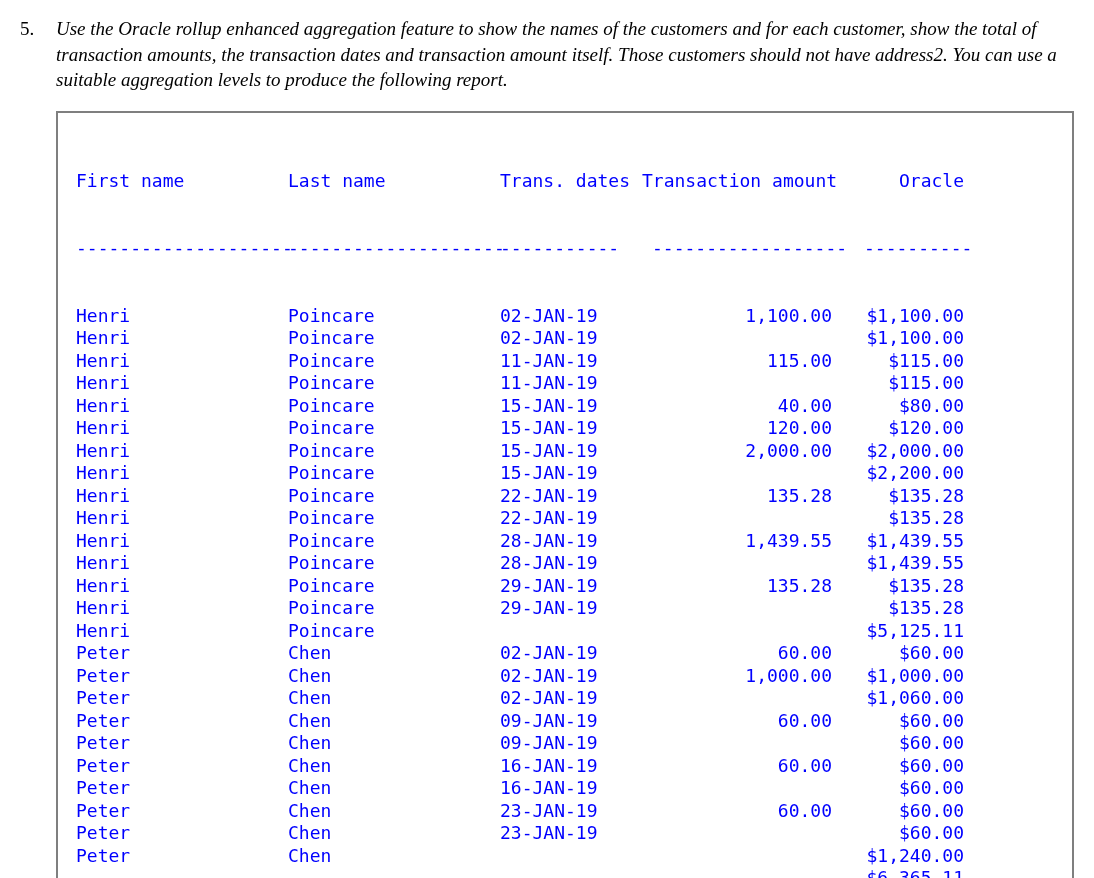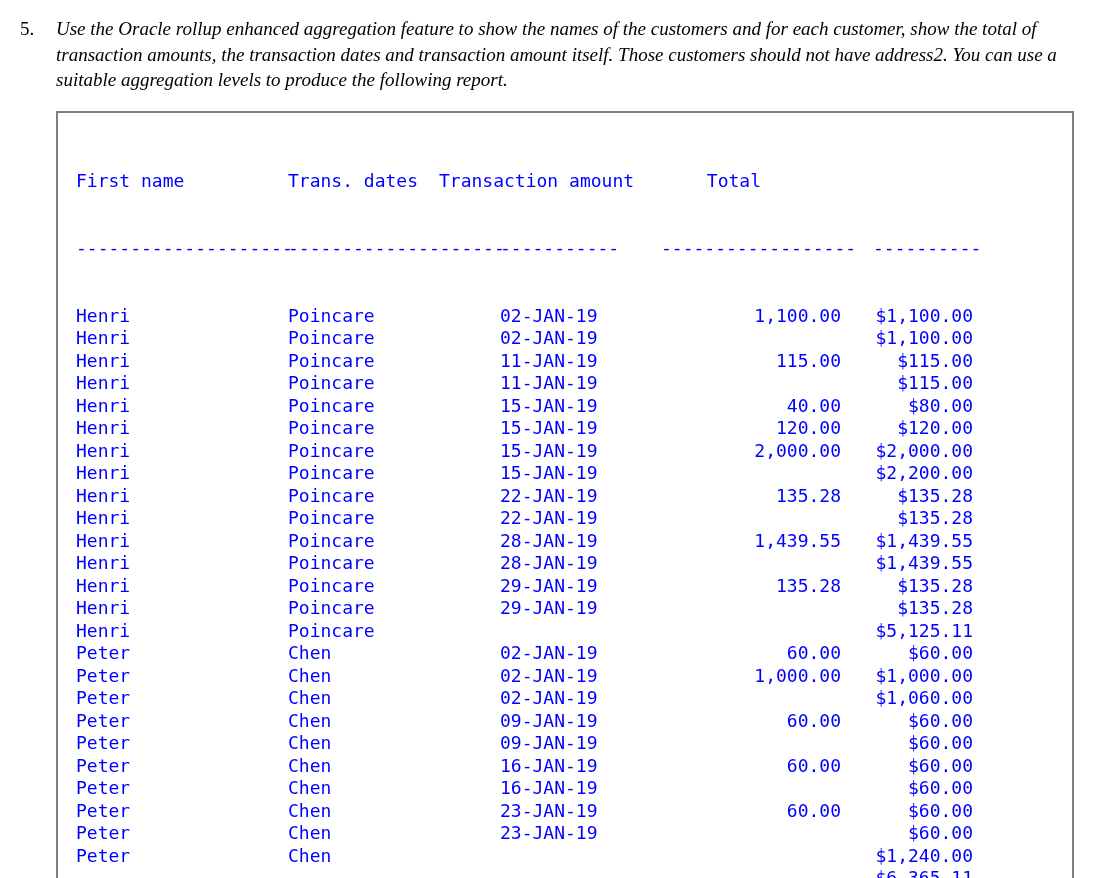--- a/index.html
+++ b/index.html
@@ -40,42 +40,43 @@
     margin: 0;
   }
   .blue { color: #0000ff; }
   .row {
     display: flex;
     gap: 12px;
   }
   .col-first { width: 200px; }
   .col-last  { width: 200px; }
   .col-date  { width: 130px; }
-  .col-amt   { width: 190px; text-align: right; margin-left: 9px; }
+  .col-amt   { width: 190px; text-align: right; }
   .col-total { width: 120px; text-align: right; }
   .divider {
     color: #0000ff;
     letter-spacing: 0;
   }
 </style>
 </head>
 <body>
 
 <div class="question">
   <div class="qnum">5.</div>
   <div class="qtext">Use the Oracle rollup enhanced aggregation feature to show the names of the customers and for each customer, show the total of transaction amounts, the transaction dates and transaction amount itself. Those customers should not have address2. You can use a suitable aggregation levels to produce the following report.</div>
 </div>
 
 <div class="report-box">
   <div class="mono blue">
     <div class="row">
       <span class="col-first">First name</span>
+      <span class="col-last">Last name</span>
       <span class="col-date">Trans. dates</span>
       <span class="col-amt">Transaction amount</span>
-      <span class="col-total">Total</span>
+      <span class="col-total">Oracle</span>
     </div>
     <div class="row divider">
       <span class="col-first">--------------------</span>
       <span class="col-last">--------------------</span>
       <span class="col-date">-----------</span>
       <span class="col-amt" style="text-align:left;padding-left:10px">------------------</span>
       <span class="col-total" style="text-align:left;padding-left:10px">----------</span>
     </div>
     <div id="rows-container"><div class="row"><span class="col-first">Henri</span><span class="col-last">Poincare</span><span class="col-date">02-JAN-19</span><span class="col-amt">1,100.00</span><span class="col-total">$1,100.00</span></div><div class="row"><span class="col-first">Henri</span><span class="col-last">Poincare</span><span class="col-date">02-JAN-19</span><span class="col-amt"></span><span class="col-total">$1,100.00</span></div><div class="row"><span class="col-first">Henri</span><span class="col-last">Poincare</span><span class="col-date">11-JAN-19</span><span class="col-amt">115.00</span><span class="col-total">$115.00</span></div><div class="row"><span class="col-first">Henri</span><span class="col-last">Poincare</span><span class="col-date">11-JAN-19</span><span class="col-amt"></span><span class="col-total">$115.00</span></div><div class="row"><span class="col-first">Henri</span><span class="col-last">Poincare</span><span class="col-date">15-JAN-19</span><span class="col-amt">40.00</span><span class="col-total">$80.00</span></div><div class="row"><span class="col-first">Henri</span><span class="col-last">Poincare</span><span class="col-date">15-JAN-19</span><span class="col-amt">120.00</span><span class="col-total">$120.00</span></div><div class="row"><span class="col-first">Henri</span><span class="col-last">Poincare</span><span class="col-date">15-JAN-19</span><span class="col-amt">2,000.00</span><span class="col-total">$2,000.00</span></div><div class="row"><span class="col-first">Henri</span><span class="col-last">Poincare</span><span class="col-date">15-JAN-19</span><span class="col-amt"></span><span class="col-total">$2,200.00</span></div><div class="row"><span class="col-first">Henri</span><span class="col-last">Poincare</span><span class="col-date">22-JAN-19</span><span class="col-amt">135.28</span><span class="col-total">$135.28</span></div><div class="row"><span class="col-first">Henri</span><span class="col-last">Poincare</span><span class="col-date">22-JAN-19</span><span class="col-amt"></span><span class="col-total">$135.28</span></div><div class="row"><span class="col-first">Henri</span><span class="col-last">Poincare</span><span class="col-date">28-JAN-19</span><span class="col-amt">1,439.55</span><span class="col-total">$1,439.55</span></div><div class="row"><span class="col-first">Henri</span><span class="col-last">Poincare</span><span class="col-date">28-JAN-19</span><span class="col-amt"></span><span class="col-total">$1,439.55</span></div><div class="row"><span class="col-first">Henri</span><span class="col-last">Poincare</span><span class="col-date">29-JAN-19</span><span class="col-amt">135.28</span><span class="col-total">$135.28</span></div><div class="row"><span class="col-first">Henri</span><span class="col-last">Poincare</span><span class="col-date">29-JAN-19</span><span class="col-amt"></span><span class="col-total">$135.28</span></div><div class="row"><span class="col-first">Henri</span><span class="col-last">Poincare</span><span class="col-date"></span><span class="col-amt"></span><span class="col-total">$5,125.11</span></div><div class="row"><span class="col-first">Peter</span><span class="col-last">Chen</span><span class="col-date">02-JAN-19</span><span class="col-amt">60.00</span><span class="col-total">$60.00</span></div><div class="row"><span class="col-first">Peter</span><span class="col-last">Chen</span><span class="col-date">02-JAN-19</span><span class="col-amt">1,000.00</span><span class="col-total">$1,000.00</span></div><div class="row"><span class="col-first">Peter</span><span class="col-last">Chen</span><span class="col-date">02-JAN-19</span><span class="col-amt"></span><span class="col-total">$1,060.00</span></div><div class="row"><span class="col-first">Peter</span><span class="col-last">Chen</span><span class="col-date">09-JAN-19</span><span class="col-amt">60.00</span><span class="col-total">$60.00</span></div><div class="row"><span class="col-first">Peter</span><span class="col-last">Chen</span><span class="col-date">09-JAN-19</span><span class="col-amt"></span><span class="col-total">$60.00</span></div><div class="row"><span class="col-first">Peter</span><span class="col-last">Chen</span><span class="col-date">16-JAN-19</span><span class="col-amt">60.00</span><span class="col-total">$60.00</span></div><div class="row"><span class="col-first">Peter</span><span class="col-last">Chen</span><span class="col-date">16-JAN-19</span><span class="col-amt"></span><span class="col-total">$60.00</span></div><div class="row"><span class="col-first">Peter</span><span class="col-last">Chen</span><span class="col-date">23-JAN-19</span><span class="col-amt">60.00</span><span class="col-total">$60.00</span></div><div class="row"><span class="col-first">Peter</span><span class="col-last">Chen</span><span class="col-date">23-JAN-19</span><span class="col-amt"></span><span class="col-total">$60.00</span></div><div class="row"><span class="col-first">Peter</span><span class="col-last">Chen</span><span class="col-date"></span><span class="col-amt"></span><span class="col-total">$1,240.00</span></div><div class="row"><span class="col-first"></span><span class="col-last"></span><span class="col-date"></span><span class="col-amt"></span><span class="col-total">$6,365.11</span></div></div>
   </div>

